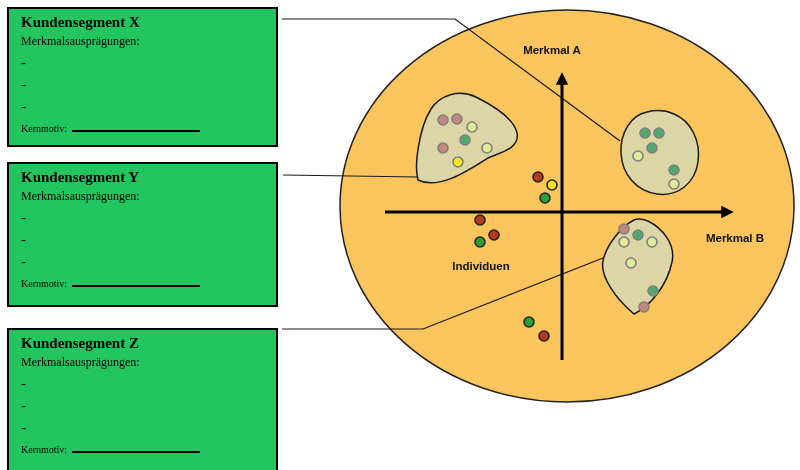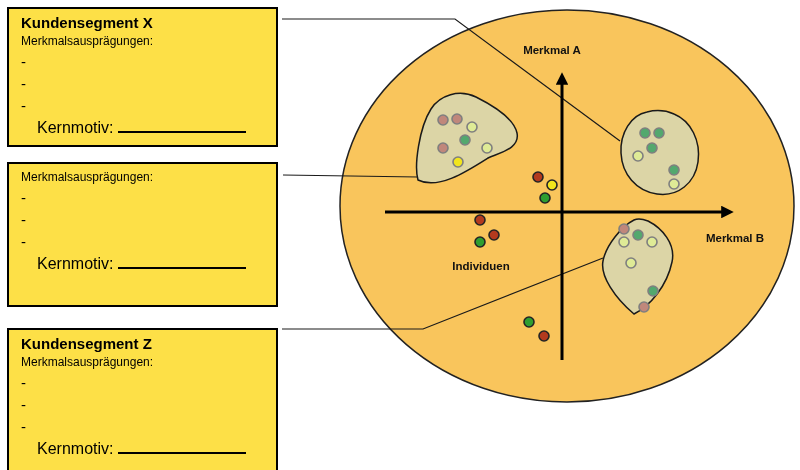--- a/index.html
+++ b/index.html
@@ -16,33 +16,34 @@
     font-family: "Liberation Sans", sans-serif;
     font-weight: bold;
     font-size: 11.5px;
     fill: #111;
     text-anchor: middle;
   }
   .segment-box {
     position: absolute;
     left: 7px;
     width: 271px;
-    background: #fde047;
+    background: #22c55e;
     border: 2px solid #000;
     box-sizing: border-box;
     padding: 4px 10px 4px 12px;
     color: #000;
+    font-family: Liberation Serif, serif;
   }
   .box-x { top: 7px;   height: 140px; }
   .box-y { top: 162px; height: 145px; }
   .box-z { top: 328px; height: 147px; }
   .box-title { font-size: 15px; font-weight: bold; line-height: 19px; }
   .box-line  { font-size: 12px; line-height: 19px; }
   .box-dash  { font-size: 15px; line-height: 22px; height: 22px; }
-  .box-kern  { font-size: 16px; line-height: 21px; white-space: nowrap; margin-left: 16px; }
+  .box-kern  { font-size: 10px; line-height: 21px; white-space: nowrap; }
   .blank-line {
     display: inline-block;
     width: 128px;
     height: 13px;
     border-bottom: 2px solid #000;
     margin-left: 5px;
   }
 </style>
 </head>
 <body>
@@ -110,20 +111,21 @@
     <div class="box-line">Merkmalsausprägungen:</div>
     <div class="box-dash">-</div>
     <div class="box-dash">-</div>
     <div class="box-dash">-</div>
     <div class="box-kern">
       <span>Kernmotiv:</span><span class="blank-line"></span>
     </div>
   </div>
 
   <div class="segment-box box-y">
+    <div class="box-title">Kundensegment Y</div>
     <div class="box-line">Merkmalsausprägungen:</div>
     <div class="box-dash">-</div>
     <div class="box-dash">-</div>
     <div class="box-dash">-</div>
     <div class="box-kern">
       <span>Kernmotiv:</span><span class="blank-line"></span>
     </div>
   </div>
 
   <div class="segment-box box-z">

